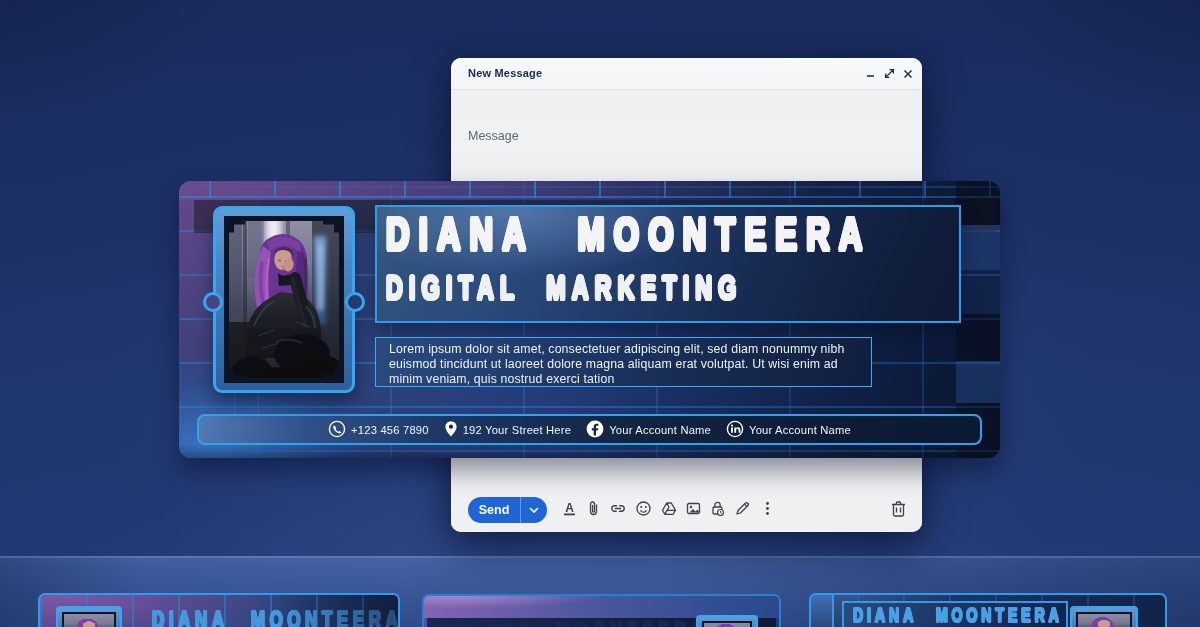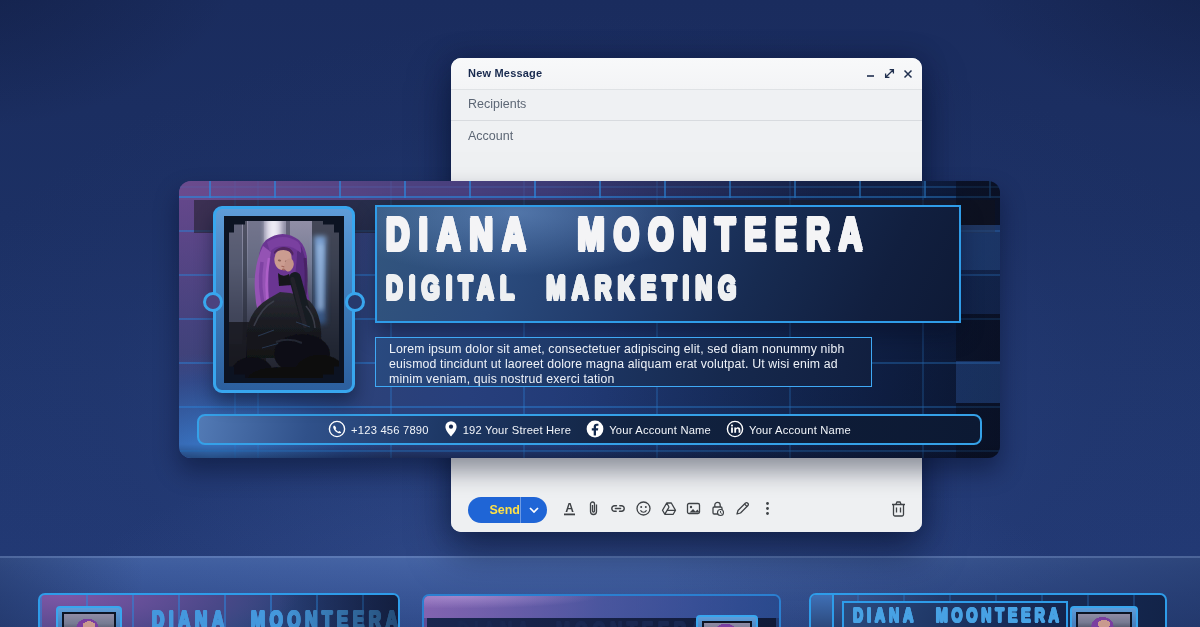--- a/index.html
+++ b/index.html
@@ -24,21 +24,21 @@
 .titlebar{position:absolute;left:0;top:0;right:0;height:31px;border-radius:10px 10px 0 0;
  background:linear-gradient(180deg,#f8f9fa,#f3f4f6);border-bottom:1px solid #dfe2e5;}
 .titlebar .t{position:absolute;left:17px;top:9px;font-size:11px;font-weight:bold;color:#17294e;letter-spacing:.2px;}
 .wctl{position:absolute;right:9px;top:0;height:31px;display:flex;align-items:center;gap:8px;color:#21304f;}
 .mrow{position:absolute;left:0;right:0;height:31px;background:#eff1f3;border-bottom:1px solid #d8dbdf;}
 .mrow .lab{position:absolute;left:17px;top:8px;font-size:12.5px;color:#5d6775;}
 .mbody{position:absolute;left:0;top:94px;right:0;bottom:0;border-radius:0 0 10px 10px;background:#eef0f2;}
 .toolbar{position:absolute;left:0;bottom:0;height:45px;right:0;}
 .send{position:absolute;left:17px;top:10px;width:79px;height:26px;border-radius:13px;
  background:#1f65d6;display:flex;}
-.send .s1{width:52px;text-align:right;color:#fde047;font-size:12.5px;font-weight:bold;line-height:26px;border-right:1px solid rgba(255,255,255,.35);}
+.send .s1{width:52px;text-align:center;color:#ffffff;font-size:12.5px;font-weight:bold;line-height:26px;border-right:1px solid rgba(255,255,255,.35);}
 .send .s2{flex:1;display:flex;align-items:center;justify-content:center;}
 .ticon{position:absolute;top:13px;width:18px;height:18px;}
 .trash{position:absolute;right:15px;top:13px;width:16px;height:17px;}
 
 
 .card{position:absolute;left:179px;top:181px;width:821px;height:277px;border-radius:12px;
  background:
   radial-gradient(ellipse 240px 140px at 4% 100%, rgba(58,132,218,.85), rgba(30,90,180,.3) 55%, rgba(0,0,0,0) 75%),
   radial-gradient(ellipse 300px 300px at 0% 0%, rgba(106,72,142,.95), rgba(80,66,134,.5) 48%, rgba(0,0,0,0) 72%),
   linear-gradient(102deg,#3d4274 0%,#2f4378 20%,#273f7c 38%,#213a76 52%,#183063 68%,#112550 83%,#0d1d40 94%,#0b1938 100%);
@@ -132,25 +132,22 @@
   linear-gradient(100deg,#27406f 0%,#1e3564 40%,#172a54 70%,#122348 100%);}
 .bc3 .inbox{position:absolute;left:31px;top:6px;width:222px;height:40px;border:2px solid #2e9ce9;background:linear-gradient(120deg,#2b4a7e,#1a2f5c 60%,#12224a);}
 .bc3 .title{left:42px;top:9px;font-size:20px;letter-spacing:5.5px;word-spacing:16px;color:#48a2e4;text-shadow:1.2px 0 #48a2e4,-1.2px 0 #48a2e4,0 1.1px #48a2e4,0 -1.1px #48a2e4,.8px .8px #48a2e4,-.8px .8px #48a2e4,.8px -.8px #48a2e4,-.8px -.8px #48a2e4;}
 .bc3 .lbar{position:absolute;left:0;top:0;width:21px;height:40px;background:linear-gradient(180deg,#3f6fb5,#27406f);border-right:2px solid #2e9ce9;}
 </style>
 </head>
 <body>
 <div class="floor"></div>
 
 <div class="mail">
-  <div class="mrow" style="top:31px;">
-      <div class="lab">Recipients</div>
-    </div>
   <div class="mrow" style="top:63px;">
-      <div class="lab">Account</div>
+      <div class="lab">Message</div>
     </div>
   <div class="mbody"></div>
   <div class="titlebar">
       <div class="t">New Message</div>
     <div class="wctl">
       <svg width="10" height="10" viewBox="0 0 10 10">
           <line x1="1" y1="7" x2="8" y2="7" stroke="#21304f" stroke-width="1.6"></line>
         </svg>
       <svg width="11" height="11" viewBox="0 0 11 11">
           <path d="M2.2 8.8 L8.8 2.2 M5.6 1.6 h3.8 v3.8 M5.4 9.4 h-3.8 v-3.8" fill="none" stroke="#21304f" stroke-width="1.3"></path>

